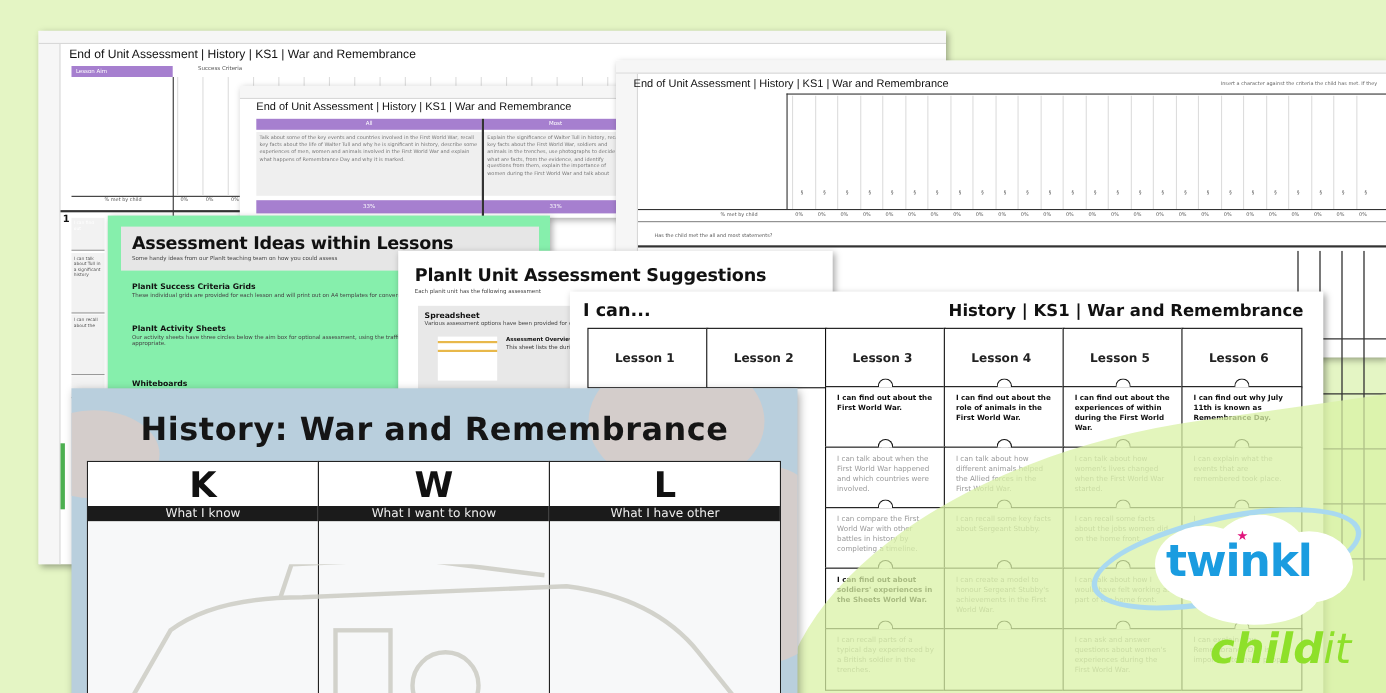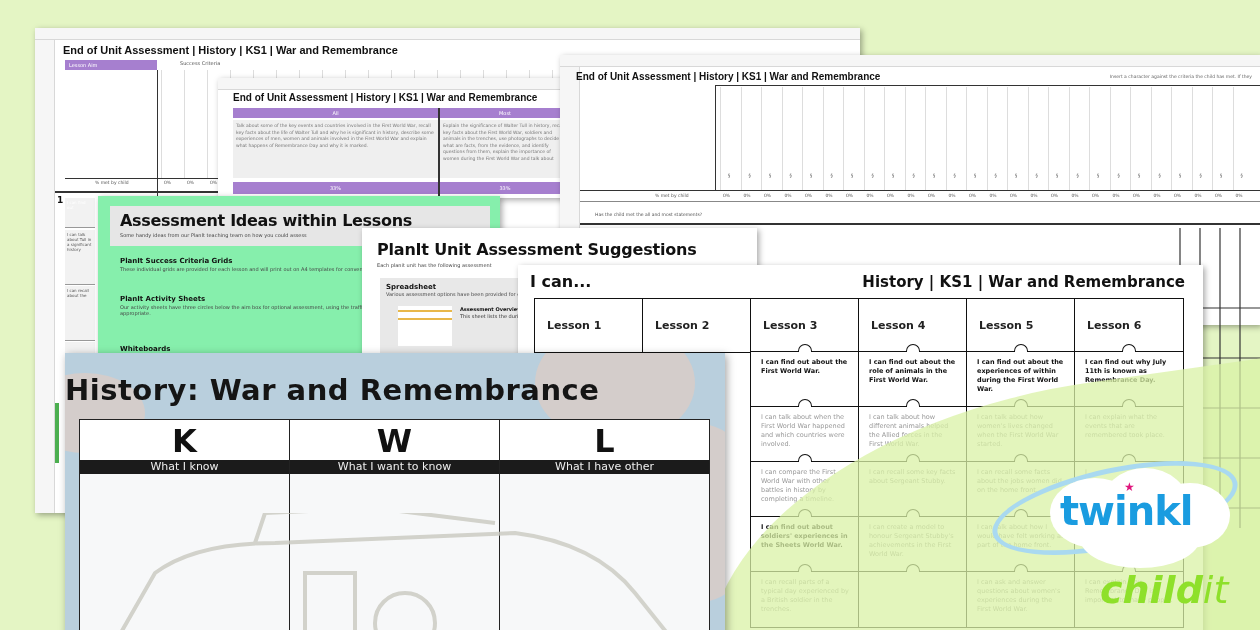--- a/index.html
+++ b/index.html
@@ -1,21 +1,21 @@
 <!DOCTYPE html>
 <html><head>
 <meta charset="utf-8">
 <style>
 *{box-sizing:border-box;margin:0;padding:0}
 html,body{width:1260px;height:630px;overflow:hidden}
 body{background:#e4f5c4;font-family:"DejaVu Sans",sans-serif;position:relative}
 .sheet{position:absolute;background:#fff;box-shadow:2px 2px 6px rgba(0,0,0,.35);overflow:hidden}
 .colhdr{height:12px;border-bottom:1px solid #d8d8d8;background:#f6f6f6;display:flex;font-size:5px;color:#777;padding-left:22px;gap:12px;align-items:center}
 .rownum{position:absolute;left:0;top:12px;bottom:0;width:20px;background:#f6f6f6;border-right:1px solid #d8d8d8}
-.ss-title{font-family:"Liberation Sans",sans-serif;font-weight:bold;font-size:11px;color:#111;white-space:nowrap}
+.ss-title{font-family:"Liberation Sans",sans-serif;font-weight:normal;font-size:11px;color:#111;white-space:nowrap}
 .purple{background:#a67fcf;color:#fff}
 
 #sheetA{left:35px;top:28px;width:825px;height:485px}
 #sheetA .ss-title{position:absolute;left:28px;top:16px}
 .aimhdr{position:absolute;left:30px;top:32px;width:92px;height:10px;font-size:5px;padding-left:4px;line-height:10px}
 .scrit{position:absolute;left:145px;top:32px;font-size:5px;color:#555}
 .insert{position:absolute;right:8px;top:32px;font-size:5px;color:#555}
 .vline{position:absolute;background:#333}
 .gridv{position:absolute;width:1px;background:#ddd}
 .pcttxt{position:absolute;font-size:4.5px;color:#555}
@@ -46,30 +46,30 @@
 .ebox .t{font-size:5px;color:#444;line-height:6.5px}
 .minigrid{position:absolute;left:18px;top:28px;width:54px;height:40px;background:#fff}
 .minigrid i{position:absolute;left:0;right:0;height:2px;background:#e8b84a}
 .eassess{position:absolute;left:80px;top:28px;font-size:5px;color:#333;line-height:6.5px}
 
 #sheetF{left:518px;top:265px;width:685px;height:380px;background:#fff}
 #sheetF .ican{position:absolute;left:12px;top:7px;font-size:16px;font-weight:bold;color:#111;font-family:"DejaVu Sans",sans-serif}
 #sheetF .crumb{position:absolute;right:18px;top:8px;font-size:15px;font-weight:bold;color:#111}
 .puzzle{position:absolute;left:16px;top:33px;width:650px}
 .pcell{position:absolute;border:1.5px solid #111;background:#fff;padding:6px 10px;font-size:6.5px;color:#222;line-height:9px}
-.pcell.h{font-size:11px;font-weight:bold;display:flex;align-items:center;padding-left:12px}
+.pcell.h{font-size:11px;font-weight:bold;display:flex;align-items:center;padding-left:24px}
 .knob{position:absolute;width:14px;height:8px;border:1.5px solid #111;border-bottom:none;border-radius:8px 8px 0 0;background:#fff;left:50%;margin-left:-7px;top:-8px}
 .pcell.light{color:#999;font-weight:normal}
 .pcell.bold{font-weight:bold;color:#111}
 
 #rgrid{position:absolute;left:760px;top:228px;width:500px;height:300px}
 
 #kwl{position:absolute;left:65px;top:353px;width:660px;height:290px;background:#b9cfdd;box-shadow:2px 2px 8px rgba(0,0,0,.35);overflow:hidden}
 #kwl .blob{position:absolute;background:#d4cdcb;border-radius:50%}
-#kwl h1{position:absolute;left:0;right:0;top:20px;text-align:left;font-size:29px;font-weight:bold;color:#151515;font-family:"DejaVu Sans",sans-serif;letter-spacing:.5px}
+#kwl h1{position:absolute;left:0;right:0;top:20px;text-align:center;font-size:29px;font-weight:bold;color:#151515;font-family:"DejaVu Sans",sans-serif;letter-spacing:.5px}
 .kwlcol{position:absolute;top:66px;width:211px;height:240px;background:#fff;border:1.5px solid #222}
 .kwlcol .letter{height:40px;text-align:center;font-size:32px;font-weight:bold;color:#111;line-height:42px}
 .kwlcol .bar{height:14px;background:#1b1b1b;color:#eee;font-size:11px;text-align:center;line-height:14px}
 .kwlcol .body{height:190px;background:#f7f8f9}
 .tank{position:absolute;left:10px;top:160px;width:640px;height:130px;pointer-events:none}
 
 #swoosh{position:absolute;left:700px;top:390px;width:700px;height:400px;background:#d9f2a6;border-radius:60% 0 0 0;opacity:.75;transform:rotate(-8deg);pointer-events:none}
 
 #logo{position:absolute;left:1040px;top:468px;width:200px;height:160px}
 .cloud{position:absolute;background:#fff;border-radius:50%}

